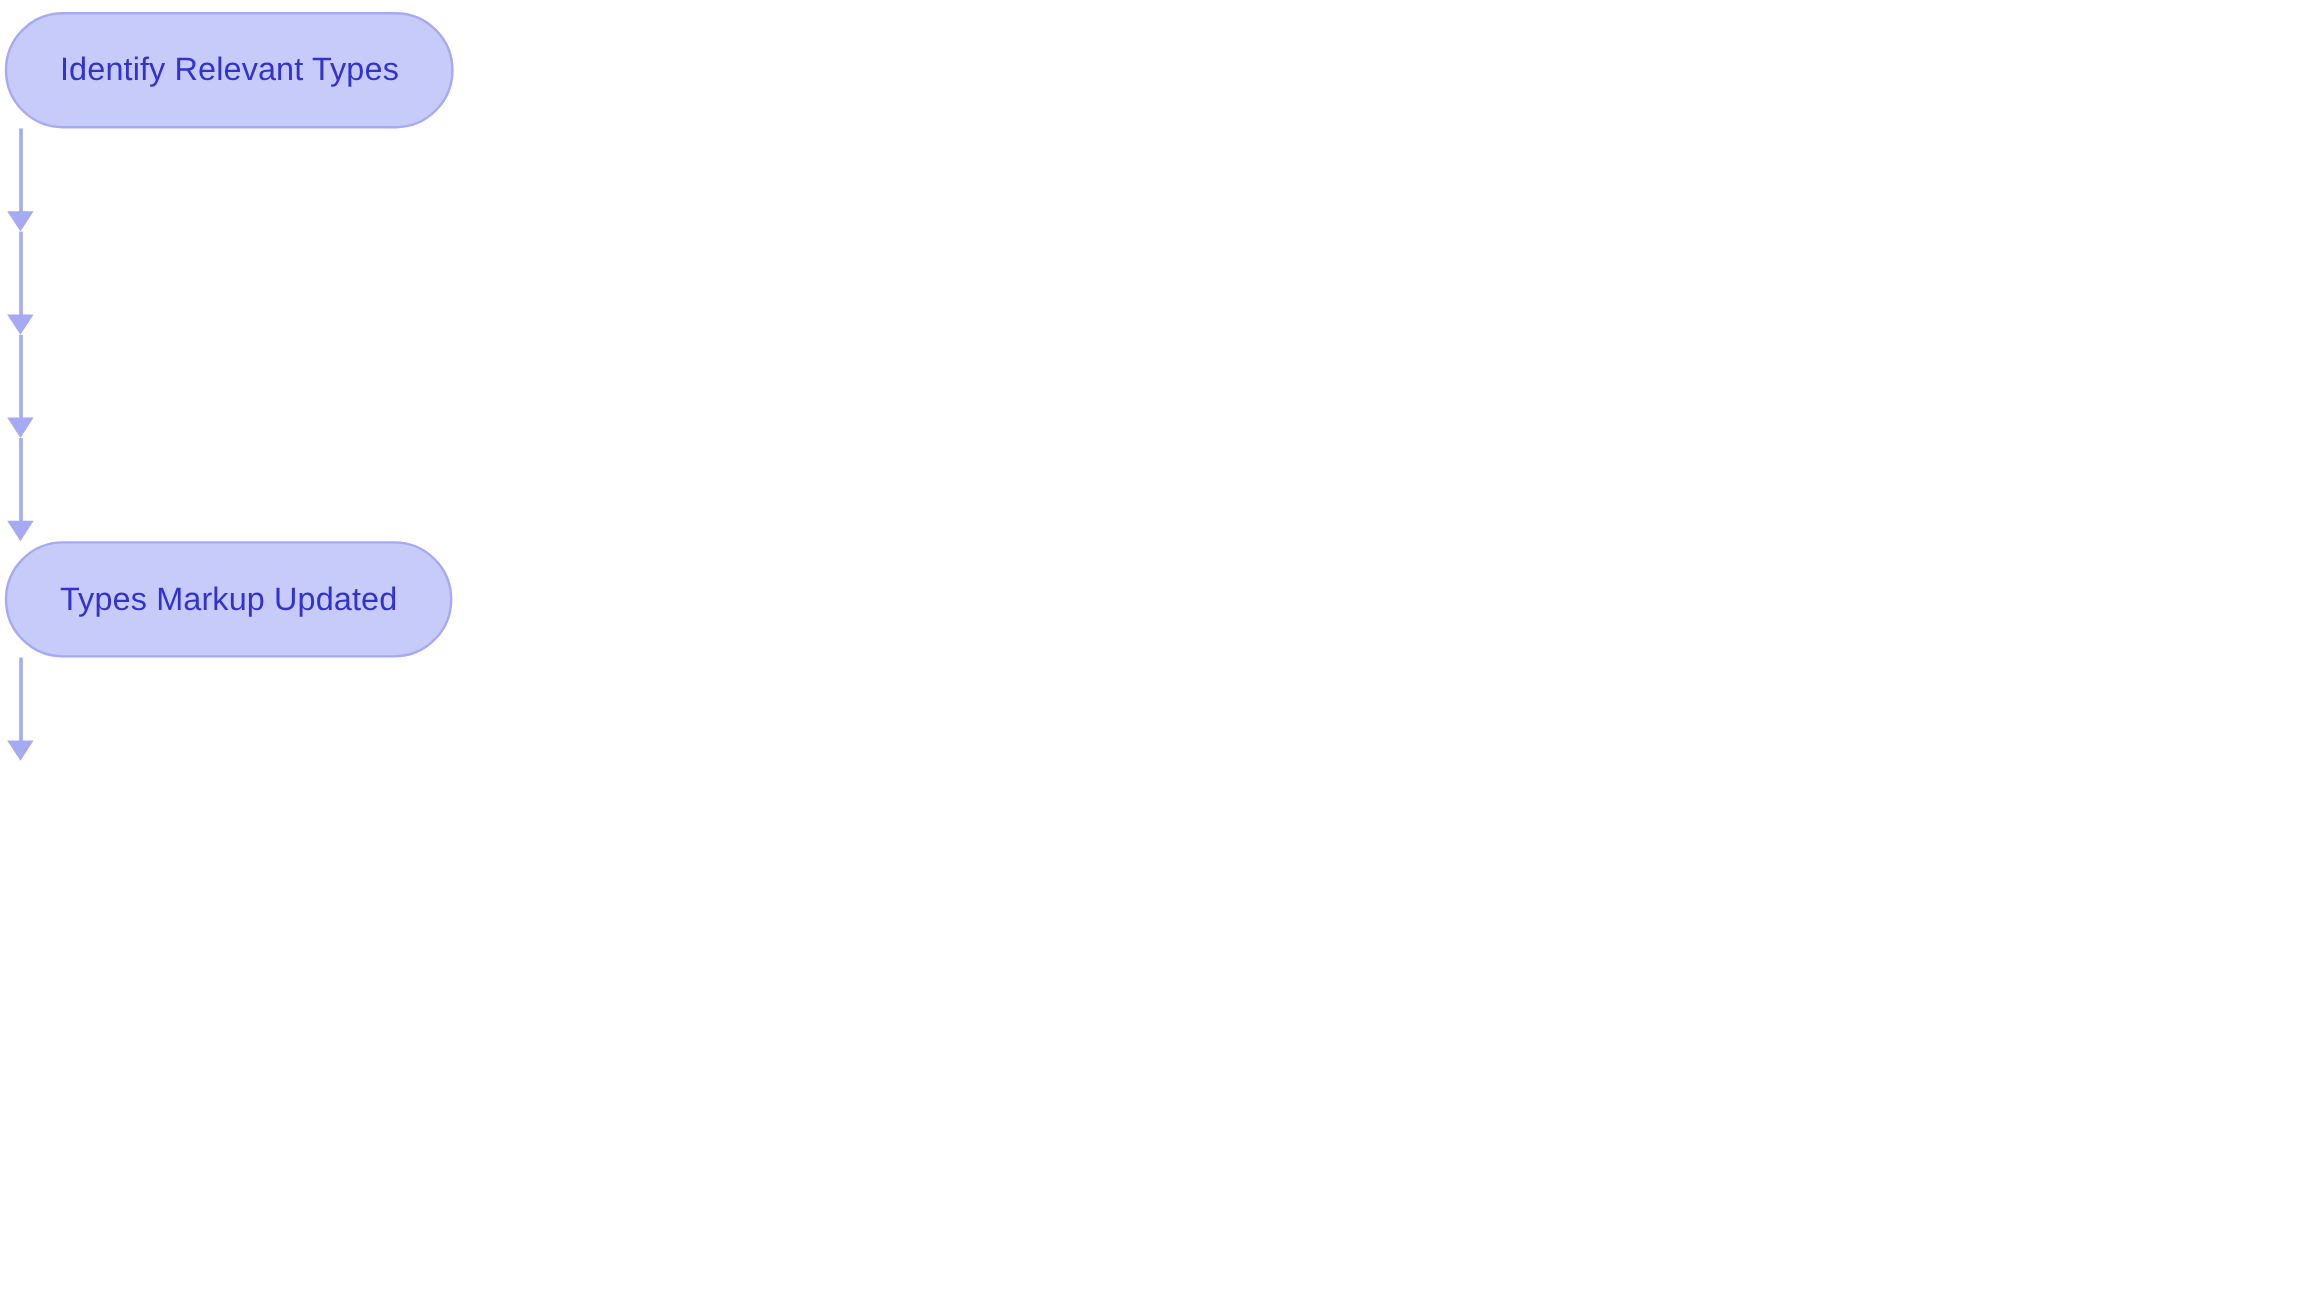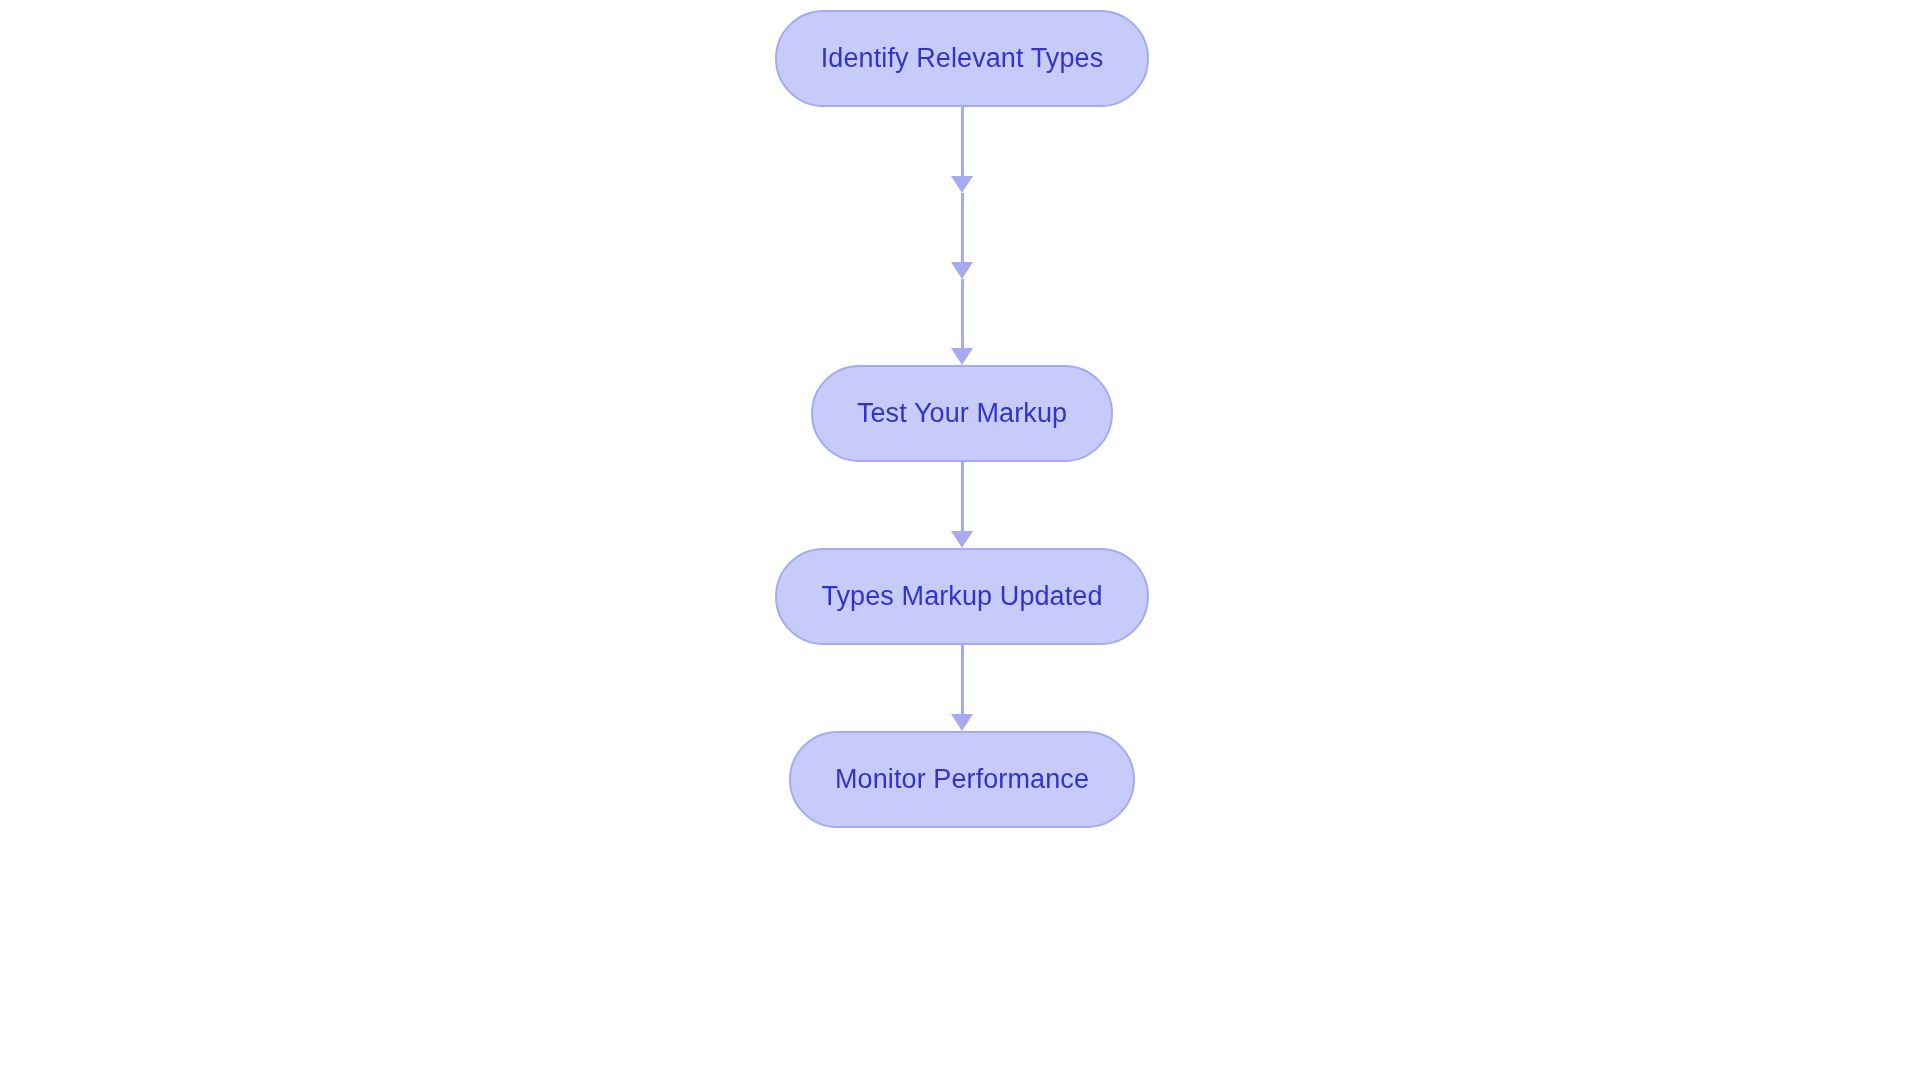--- a/index.html
+++ b/index.html
@@ -13,21 +13,21 @@
     font-family: "Liberation Sans", sans-serif;
     overflow: hidden;
   }
 
   #flowchart {
     position: relative;
     width: 1920px;
     height: 915px;
     display: flex;
     flex-direction: column;
-    align-items: center;
+    align-items: flex-start;
     box-sizing: border-box;
     padding-top: 10px;
   }
 
   .node {
     box-sizing: border-box;
     height: 97px;
     background: #c7cbfa;
     border: 2px solid #a5aaf2;
     border-radius: 49px;
@@ -87,35 +87,29 @@
     <div class="line"></div>
     <div class="arrowhead"></div>
   </div>
 
 
   <div class="connector">
     <div class="line"></div>
     <div class="arrowhead"></div>
   </div>
 
-  <div class="node">
-    <span>Test Your Markup</span>
-  </div>
 
   <div class="connector">
     <div class="line"></div>
     <div class="arrowhead"></div>
   </div>
 
   <div class="node">
     <span>Types Markup Updated</span>
   </div>
 
   <div class="connector">
     <div class="line"></div>
     <div class="arrowhead"></div>
   </div>
 
-  <div class="node">
-    <span>Monitor Performance</span>
-  </div>
 
 </div>
 
 </body></html>

